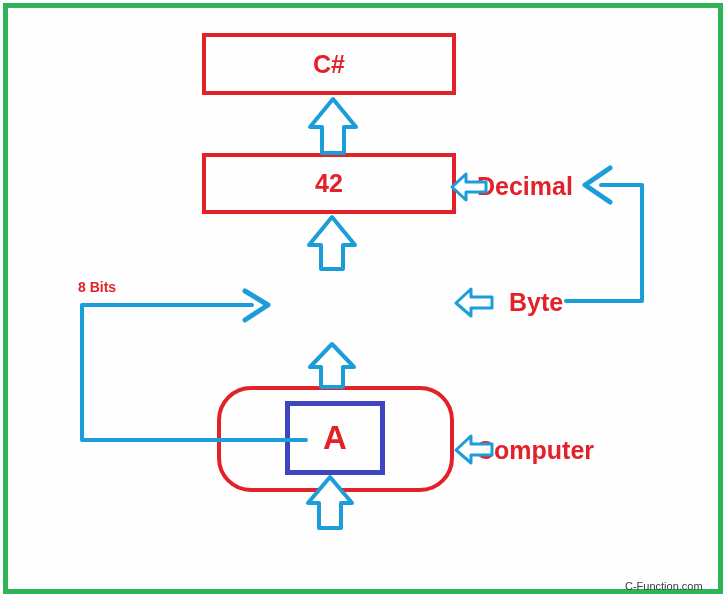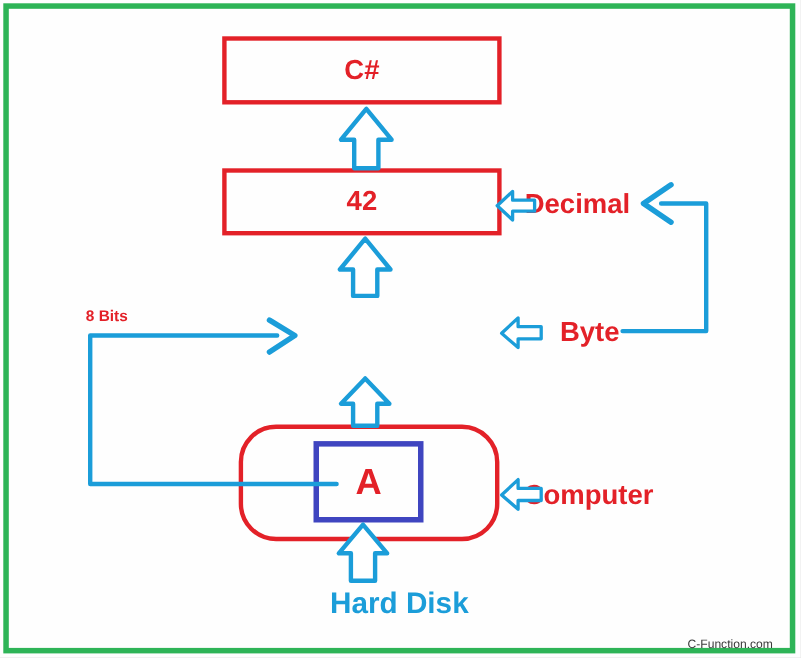--- a/index.html
+++ b/index.html
@@ -84,17 +84,16 @@
     <path class="chev" d="M245,291 L268,305 L245,320"></path>
 
     <path class="line" d="M566,301 L642,301 L642,185 L601,185"></path>
     <path class="chev" d="M610,168 L585,185 L610,202"></path>
   </svg>
 
   <div class="lbl lbl-bits">8 Bits</div>
   <div class="lbl lbl-decimal">Decimal</div>
   <div class="lbl lbl-byte">Byte</div>
   <div class="lbl lbl-computer">Computer</div>
-  <div class="lbl lbl-harddisk">Hard Disk</div>
 
   <div class="watermark">C-Function.com</div>
 
 </div>
 
 </body></html>

